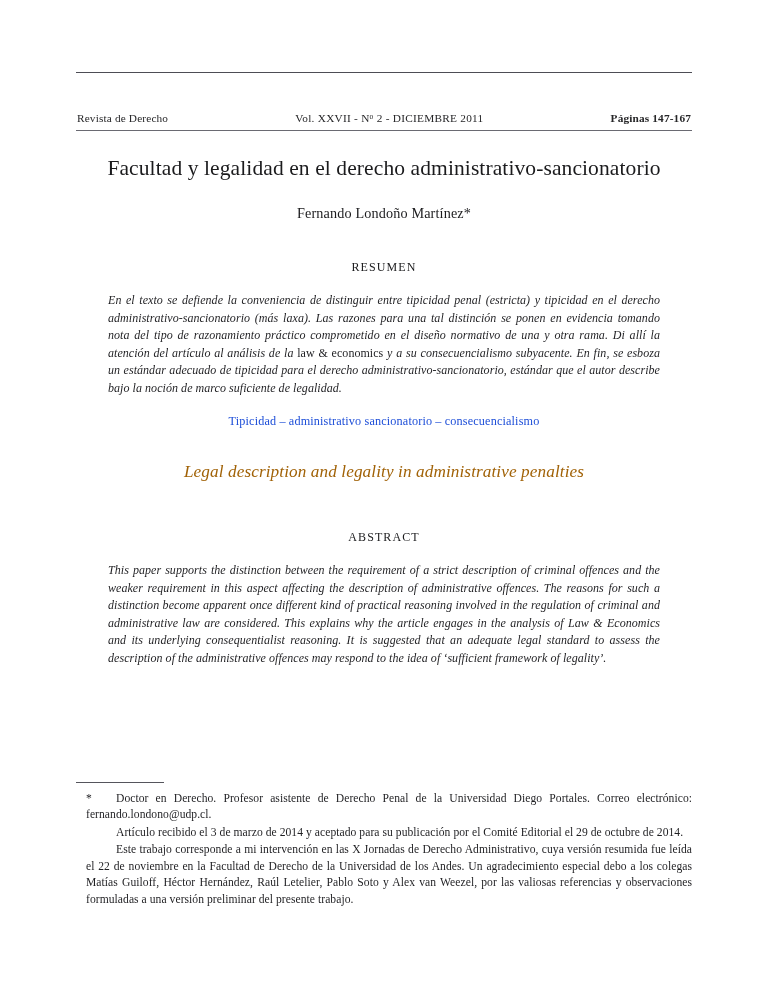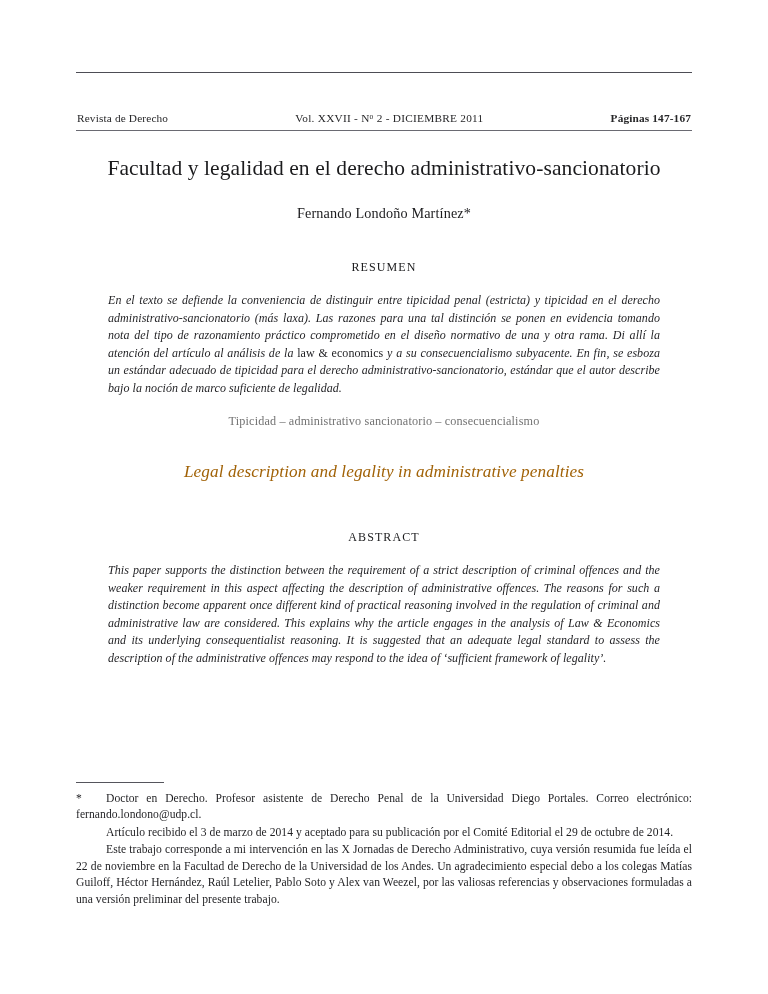--- a/index.html
+++ b/index.html
@@ -146,21 +146,21 @@
 
   .abstract-body .roman {
     font-style: normal;
   }
 
   .keywords {
     margin-top: 17px;
     text-align: center;
     font-size: 12.2px;
     font-style: normal;
-    color: #737373;
+    color: #1d4ed8;
     letter-spacing: 0.15px;
   }
 
   .keywords .big-cap {
     font-size: 1.2em;
   }
 
   
   .english-title {
     position: absolute;
@@ -188,21 +188,21 @@
     height: 1px;
     background: #55555c;
     margin-bottom: 8px;
   }
 
   .footnote-p {
     font-size: 11.6px;
     line-height: 1.42;
     text-align: justify;
     color: #1f1f22;
-    margin: 0 0 0 0;
+    margin: 0 0 0 10px;
     letter-spacing: 0.05px;
   }
 
   .footnote-p + .footnote-p {
     margin-top: 1px;
   }
 
   .footnote-p.indented {
     text-indent: 30px;
     font-family: Liberation Serif, serif;

